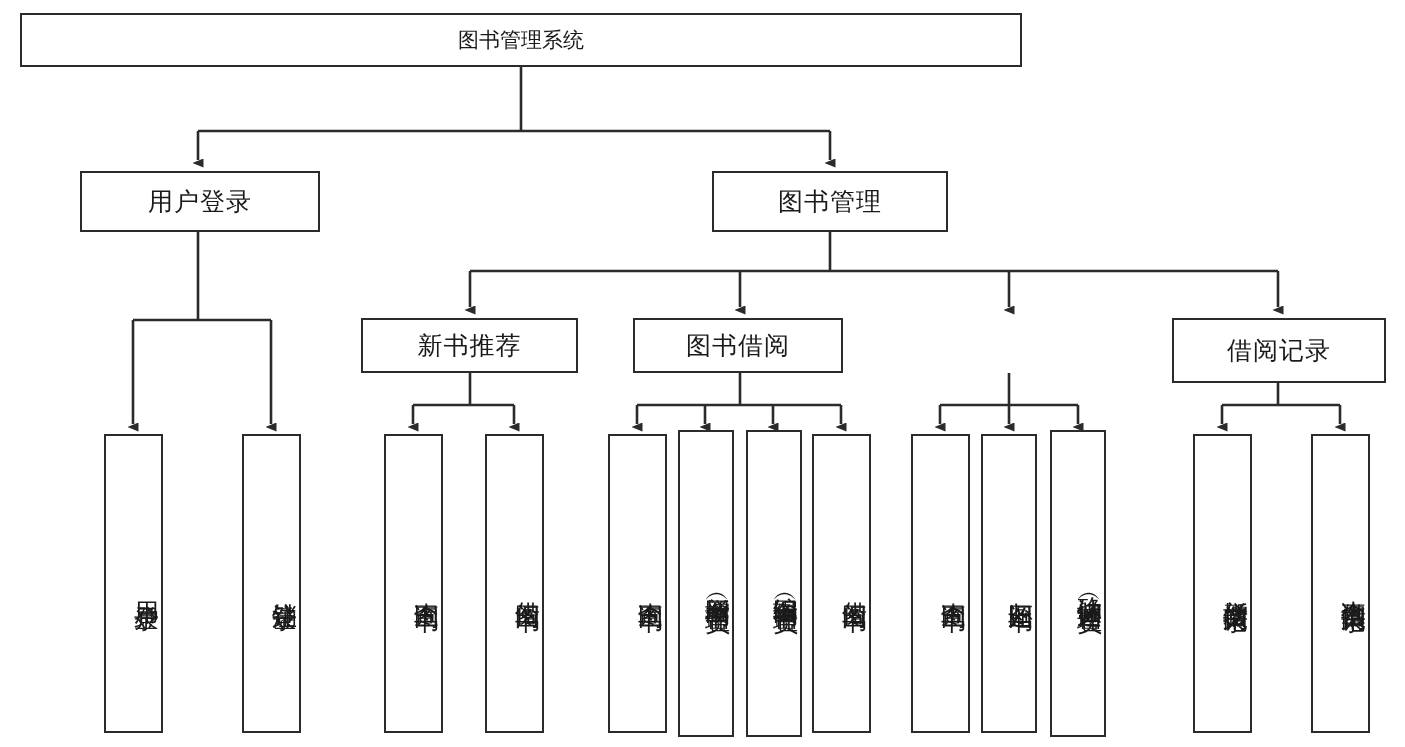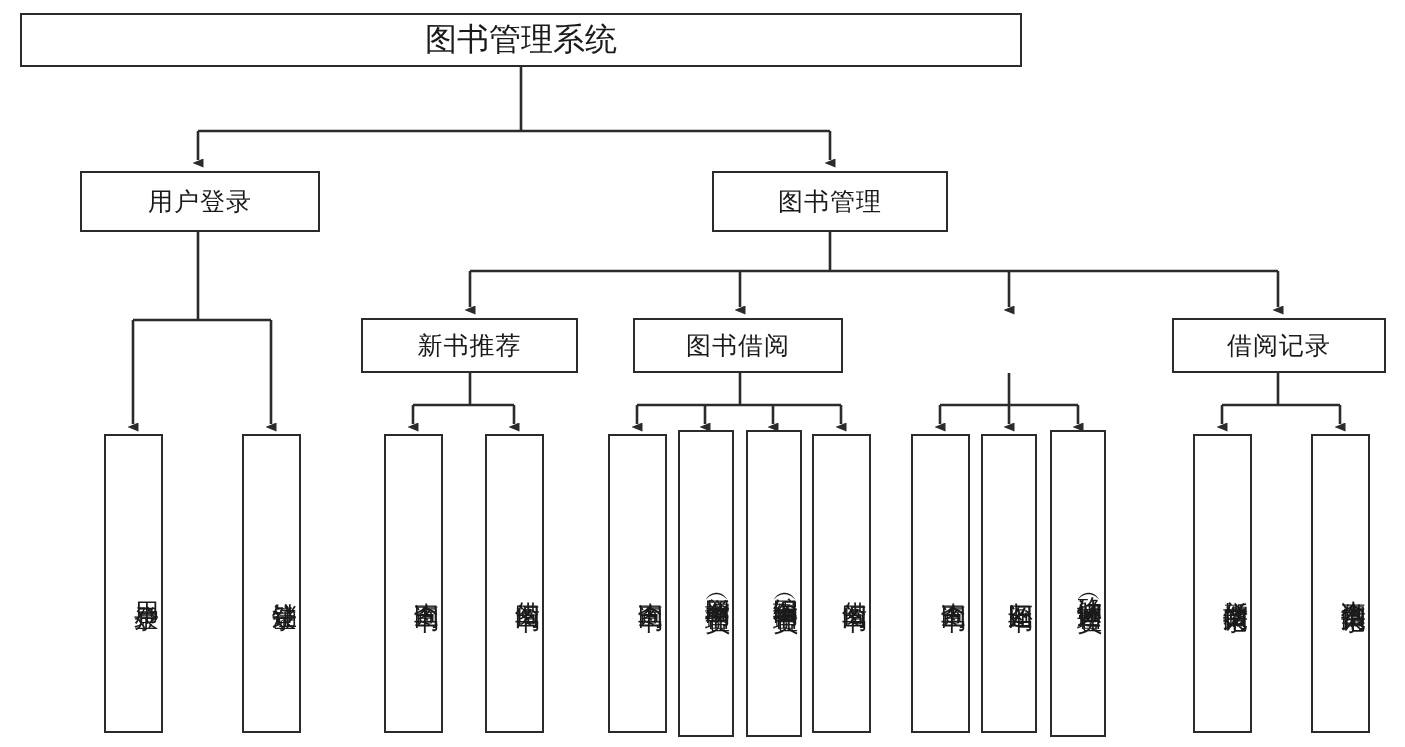--- a/index.html
+++ b/index.html
@@ -33,21 +33,21 @@
     display: flex;
     align-items: center;
     justify-content: center;
     color: #1a1a1a;
   }
   .node.horiz {
     font-size: 25px;
     letter-spacing: 1px;
   }
   .node.root {
-    font-size: 32px;
+    font-size: 21px;
     text-align: right;
   }
   .node.leaf {
     writing-mode: vertical-rl;
     text-orientation: upright;
     align-items: flex-start;
     justify-content: center;
     font-size: 25px;
     line-height: 1.18;
     letter-spacing: 2px;
@@ -137,21 +137,21 @@
   <div class="node horiz" style="left:361px; top:318px; width:217px; height:55px;">
     <span>新书推荐</span>
   </div>
 
   <div class="node horiz" style="left:712px; top:171px; width:236px; height:61px;">
     <span>图书管理</span>
   </div>
   <div class="node horiz" style="left:633px; top:318px; width:210px; height:55px;">
     <span>图书借阅</span>
   </div>
-  <div class="node horiz" style="left:1172px; top:318px; width:214px; height:55px;">
+  <div class="node horiz" style="left:1172px; top:318px; width:214px; height:65px;">
     <span>借阅记录</span>
   </div>
 
   <div class="node leaf" style="left:104px; top:434px; width:59px; height:299px;">
     <span class="vtext">用户登录</span>
   </div>
   <div class="node leaf" style="left:242px; top:434px; width:59px; height:299px;">
     <span class="vtext">注销登录</span>
   </div>
 

